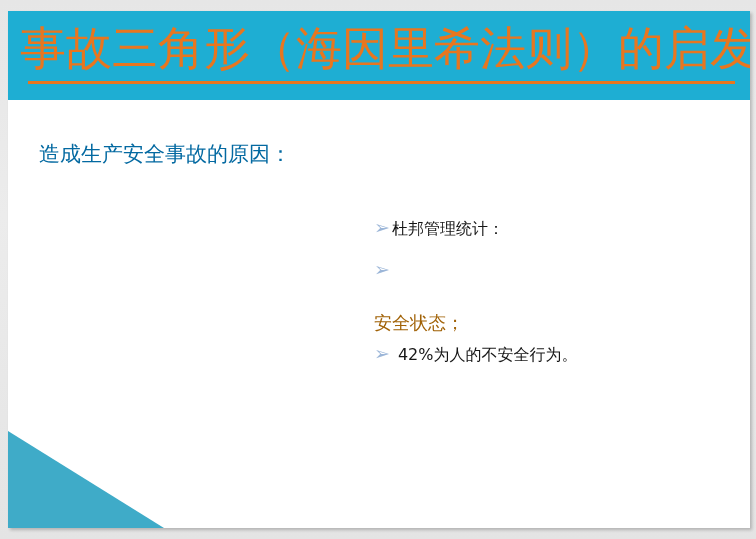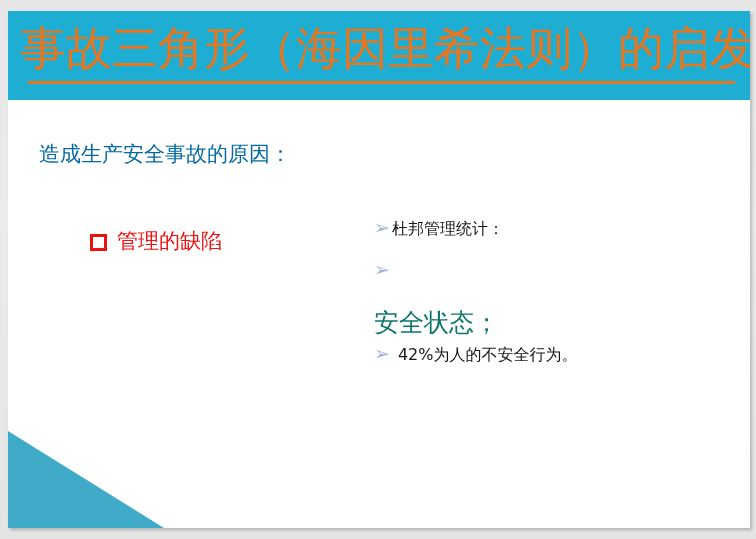--- a/index.html
+++ b/index.html
@@ -142,22 +142,22 @@
 
   .arrow-text {
     font-size: 16px;
     line-height: 21px;
   }
 
   .cont-line {
     height: 42px;
     line-height: 42px;
     white-space: nowrap;
-    font-size: 25px;
-    color: #0f766e;
+    font-size: 18px;
+    color: #a16207;
   }
 
   
   .corner-triangle {
     position: absolute;
     left: 0;
     bottom: 0;
     width: 0;
     height: 0;
     border-left: 156px solid #3fabc8;
@@ -178,24 +178,20 @@
 
     <div class="body-area">
 
       <div class="intro-line">造成生产安全事故的原因：</div>
 
       <div class="left-col">
 
 
 
 
-        <div class="bullet-row">
-          <span class="sq" style="border-color:#ee1111;"></span>
-          <span class="bullet-label" style="color:#ee1111;">管理的缺陷</span>
-        </div>
 
       </div>
 
       <div class="right-col">
 
         <div class="arrow-line">
           <span class="arrow-glyph">➢</span>
           <span class="arrow-text">杜邦管理统计：</span>
         </div>
 

